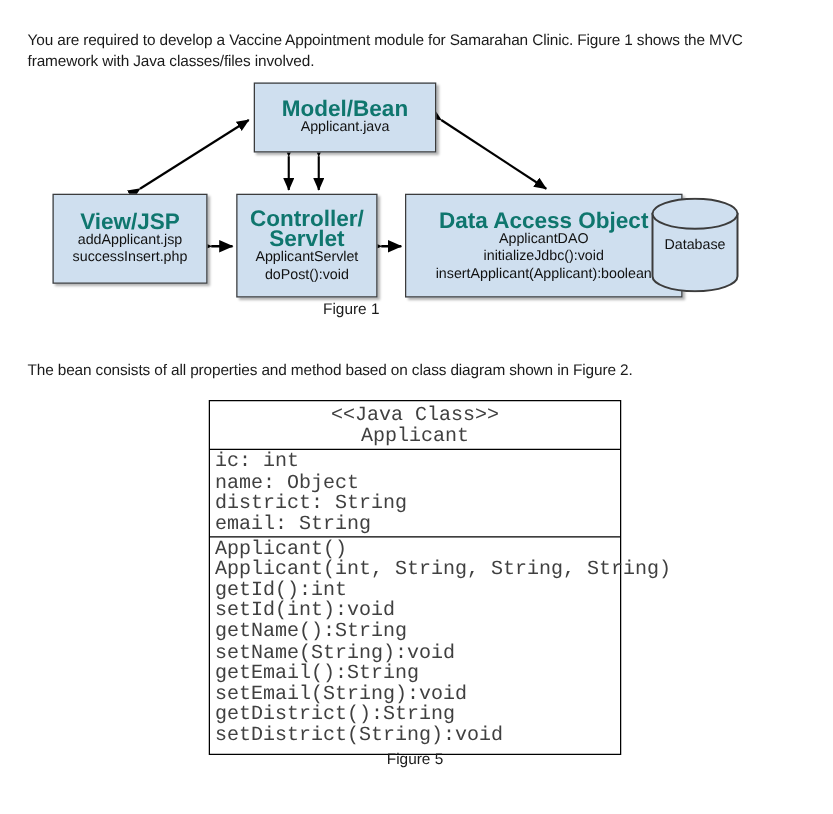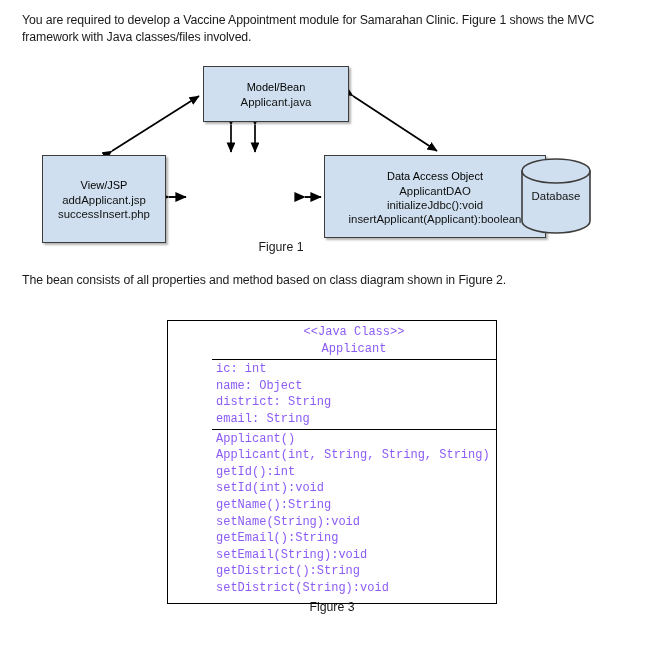--- a/index.html
+++ b/index.html
@@ -23,55 +23,55 @@
 
   
   .para {
     position: absolute;
     font-family: "Liberation Sans", sans-serif;
     font-size: 12.3px;
     line-height: 16.5px;
     color: #1a1a1a;
     letter-spacing: -0.1px;
   }
-  #intro-paragraph { left: 22px; top: 12px; width: 630px; }
-  #bean-paragraph  { left: 22px; top: 272px; width: 630px; }
+  #intro-paragraph { left: 22px; top: 24px; width: 630px; }
+  #bean-paragraph  { left: 22px; top: 288px; width: 630px; }
 
   
   #figure1 {
     position: absolute;
     left: 0; top: 55px;
     width: 666px; height: 200px;
   }
   .node {
     position: absolute;
     box-sizing: border-box;
     background: #cfdfef;
     border: 1.6px solid #3c3c3c;
     box-shadow: 2px 2px 2px rgba(0,0,0,0.30);
     display: flex;
     flex-direction: column;
     align-items: center;
     justify-content: center;
     text-align: center;
   }
   .node .title {
-    font-weight: normal;
-    font-size: 11px;
+    font-weight: bold;
+    font-size: 18px;
     line-height: 16px;
-    color: #000000;
+    color: #0f766e;
   }
   .node .sub {
     font-size: 11.4px;
     line-height: 14px;
     color: #111;
   }
 
   #node-model      { left: 203px; top: 11px;  width: 146px; height: 56px; }
-  #node-view       { left: 42px;  top: 100px; width: 124px; height: 88px; }
+  #node-view       { left: 42px;  top: 100px; width: 124px; height: 72px; }
   #node-controller { left: 189px; top: 100px; width: 113px; height: 83px; }
   #node-dao        { left: 324px; top: 100px; width: 222px; height: 83px; }
 
   
   #node-database {
     position: absolute;
     left: 520px; top: 103px;
     width: 72px; height: 76px;
   }
   #node-database svg { display: block; }
@@ -103,24 +103,23 @@
 
   
   #class-box {
     position: absolute;
     left: 167px; top: 320px;
     width: 330px;
     border: 1.6px solid #000;
     box-sizing: border-box;
     background: #fff;
     font-family: "Liberation Mono", monospace;
-    font-size: 12px;
+    font-size: 16px;
     line-height: 16.6px;
-    color: #8b5cf6;
-    padding-left: 44px;
+    color: #404040;
   }
   #class-header {
     text-align: center;
     padding: 3px 0 2px 0;
     border-bottom: 1.6px solid #000;
   }
   #class-fields {
     padding: 1px 0 1px 4px;
     border-bottom: 1.6px solid #000;
   }
@@ -166,20 +165,26 @@
       <div class="title">Model/Bean</div>
       <div class="sub">Applicant.java</div>
     </div>
 
     <div class="node" id="node-view">
       <div class="title">View/JSP</div>
       <div class="sub">addApplicant.jsp</div>
       <div class="sub">successInsert.php</div>
     </div>
 
+    <div class="node" id="node-controller">
+      <div class="title">Controller/</div>
+      <div class="title">Servlet</div>
+      <div class="sub">ApplicantServlet</div>
+      <div class="sub">doPost():void</div>
+    </div>
 
     <div class="node" id="node-dao">
       <div class="title">Data Access Object</div>
       <div class="sub">ApplicantDAO</div>
       <div class="sub">initializeJdbc():void</div>
       <div class="sub">insertApplicant(Applicant):boolean</div>
     </div>
 
     <div id="node-database">
       <svg width="72" height="76" viewBox="0 0 72 76">
@@ -212,15 +217,15 @@
       <div>setId(int):void</div>
       <div>getName():String</div>
       <div>setName(String):void</div>
       <div>getEmail():String</div>
       <div>setEmail(String):void</div>
       <div>getDistrict():String</div>
       <div>setDistrict(String):void</div>
     </div>
   </div>
 
-  <div class="caption" id="figure2-caption">Figure 3</div>
+  <div class="caption" id="figure2-caption">Figure 5</div>
 
 </div>
 
 </body></html>

